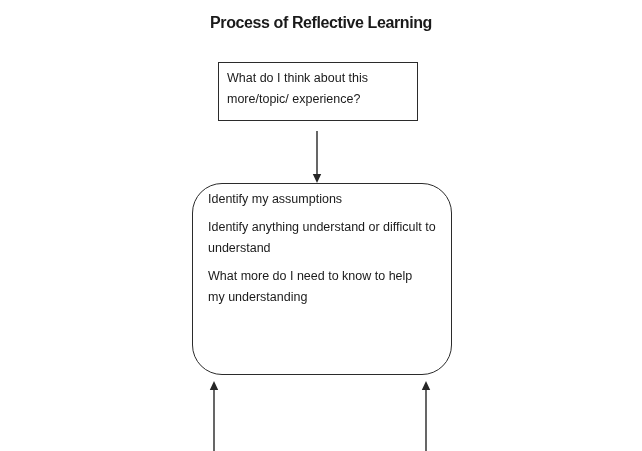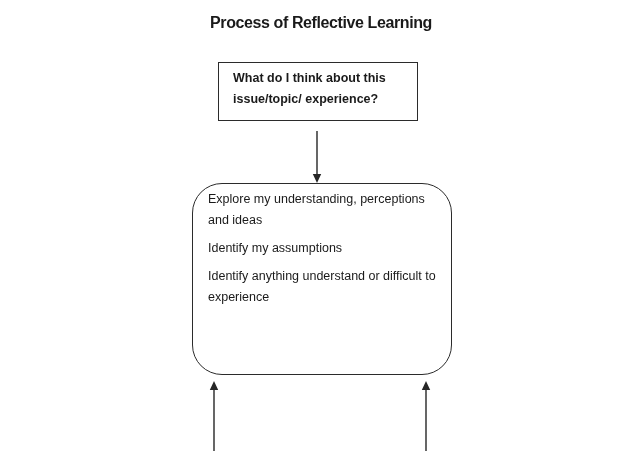--- a/index.html
+++ b/index.html
@@ -30,22 +30,21 @@
   }
   .question-box {
     position: absolute;
     left: 218px;
     top: 62px;
     width: 200px;
     height: 59px;
     border: 1.5px solid #2b2b2b;
     box-sizing: border-box;
     background: #ffffff;
-    padding: 5px 6px 0 14px;
-    font-weight: bold;
+    padding: 5px 6px 0 8px;
   }
   .body-line {
     font-size: 12.5px;
     line-height: 21px;
     white-space: nowrap;
   }
   .round-box {
     position: absolute;
     left: 192px;
     top: 183px;
@@ -75,41 +74,41 @@
 </style>
 </head>
 <body>
 
 <div class="canvas">
 
   <div class="title">Process of Reflective Learning</div>
 
   <div class="question-box">
     <div class="body-line">What do I think about this</div>
-    <div class="body-line">issue/topic/ experience?</div>
+    <div class="body-line">more/topic/ experience?</div>
   </div>
 
   <svg class="arrow-svg arrow-down" width="16" height="54">
     <line x1="8" y1="1" x2="8" y2="45" stroke="#262626" stroke-width="1.4"></line>
     <polygon points="8,53 3.8,44 12.2,44" fill="#262626"></polygon>
   </svg>
 
   <div class="round-box"></div>
 
   <div class="round-box-text">
     <div class="para">
-      <div class="body-line">Explore my understanding, perceptions</div>
-      <div class="body-line">and ideas</div>
-    </div>
-    <div class="para">
       <div class="body-line">Identify my assumptions</div>
     </div>
     <div class="para">
       <div class="body-line">Identify anything understand or difficult to</div>
-      <div class="body-line">experience</div>
+      <div class="body-line">understand</div>
+    </div>
+    <div class="para">
+      <div class="body-line">What more do I need to know to help</div>
+      <div class="body-line">my understanding</div>
     </div>
   </div>
 
   <svg class="arrow-svg arrow-up-l" width="16" height="73">
     <polygon points="8,3 3.8,12 12.2,12" fill="#262626"></polygon>
     <line x1="8" y1="11" x2="8" y2="73" stroke="#262626" stroke-width="1.4"></line>
   </svg>
 
   <svg class="arrow-svg arrow-up-r" width="16" height="73">
     <polygon points="8,3 3.8,12 12.2,12" fill="#262626"></polygon>

